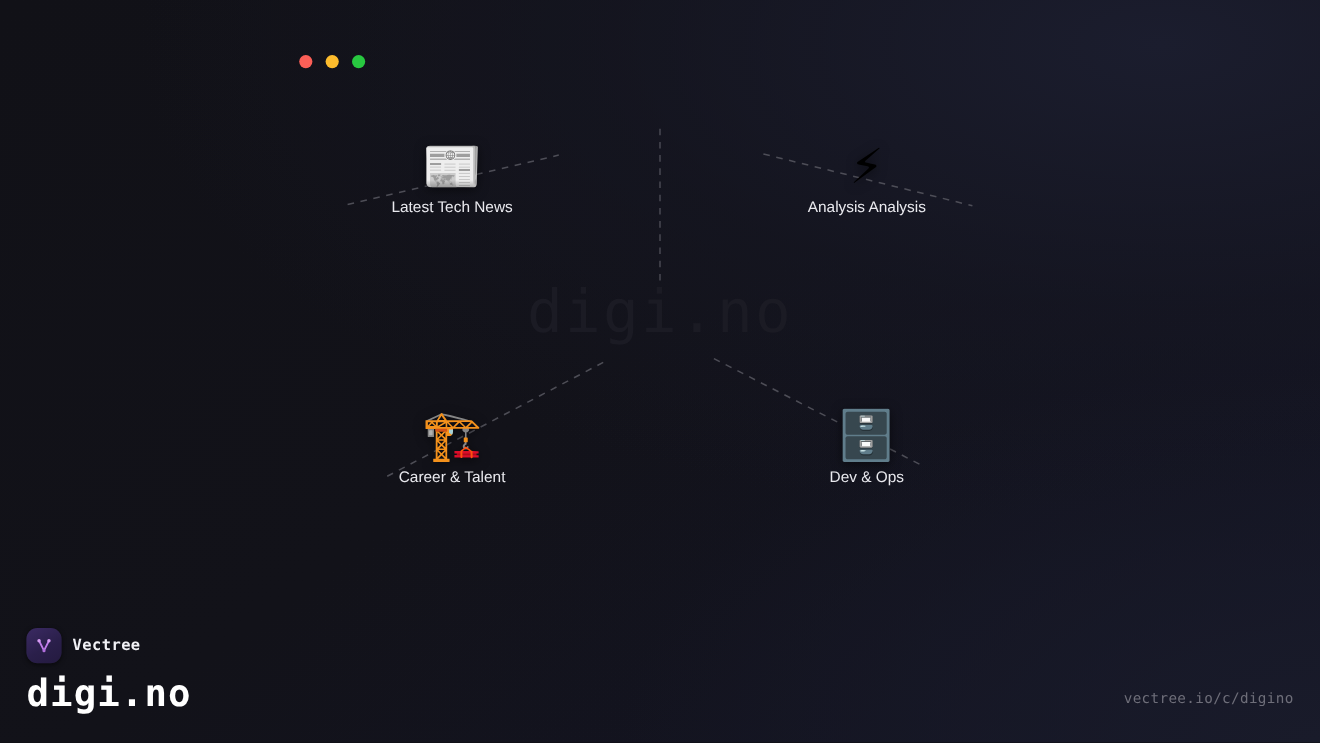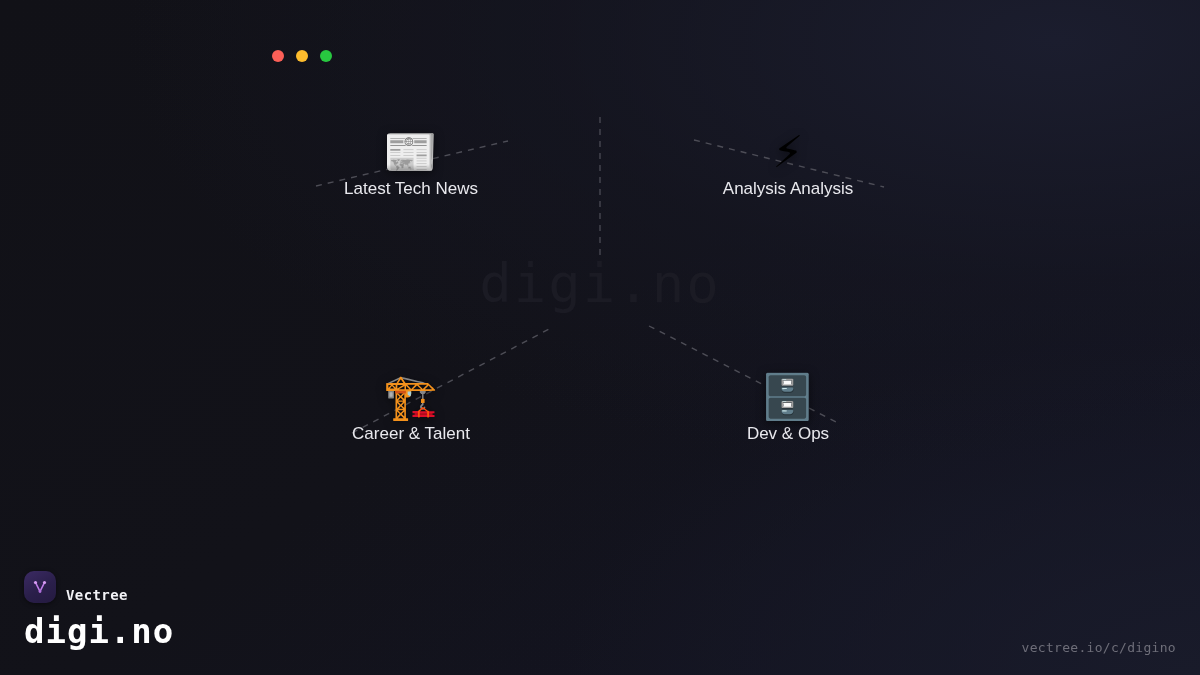--- a/index.html
+++ b/index.html
@@ -71,38 +71,38 @@
     font-size:44px;
     line-height:52px;
     height:56px;
     display:block;
     font-family:"DejaVu Sans", sans-serif;
     filter:drop-shadow(0 2px 5px rgba(0,0,0,.55));
   }
   .node .label {
     display:block;
     margin-top:-2px;
-    font-size:17px;
+    font-size:14px;
     line-height:17px;
     color:#e9e9ee;
     font-family:"Liberation Sans", sans-serif;
     white-space:nowrap;
   }
 
   #node-0 { left:411px; top:126px; }
   #node-1 { left:788px; top:126px; }
   #node-2 { left:411px; top:371px; }
   #node-3 { left:788px; top:371px; }
 
   
   .brand {
     position:absolute; left:24px; bottom:24px;
   }
   .brand-row {
-    display:flex; align-items:flex-end; gap:10px;
+    display:flex; align-items:center; gap:10px;
   }
   .brand-logo {
     width:32px; height:32px;
     border-radius:10px;
     background:linear-gradient(150deg, #3b2a63 0%, #2a1f4a 55%, #241a40 100%);
     display:flex; align-items:center; justify-content:center;
     flex:0 0 auto;
     box-shadow:0 1px 4px rgba(0,0,0,.5);
   }
   .brand-name {
@@ -116,21 +116,21 @@
     margin-top:8px;
     font-family:"DejaVu Sans Mono", "Liberation Mono", monospace;
     font-size:34px;
     font-weight:bold;
     color:#ffffff;
     letter-spacing:1px;
     line-height:40px;
   }
 
   .brand-url {
-    position:absolute; right:24px; bottom:20px;
+    position:absolute; right:24px; bottom:32px;
     font-family:"DejaVu Sans Mono", "Liberation Mono", monospace;
     font-size:13px;
     color:#6e6e79;
     letter-spacing:.3px;
   }
 </style>
 </head>
 <body>
 
 <div class="canvas">

